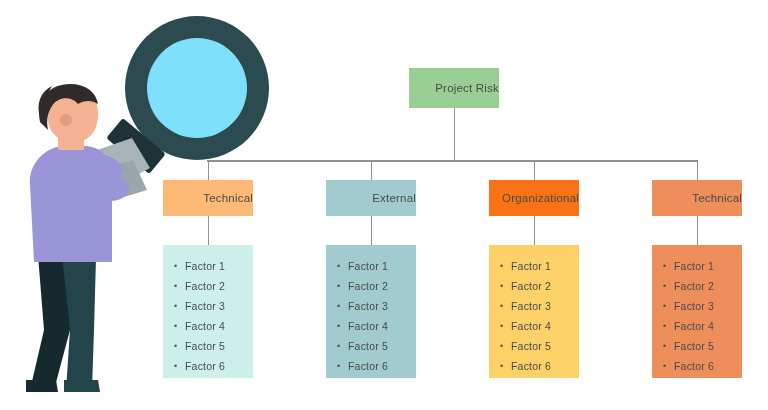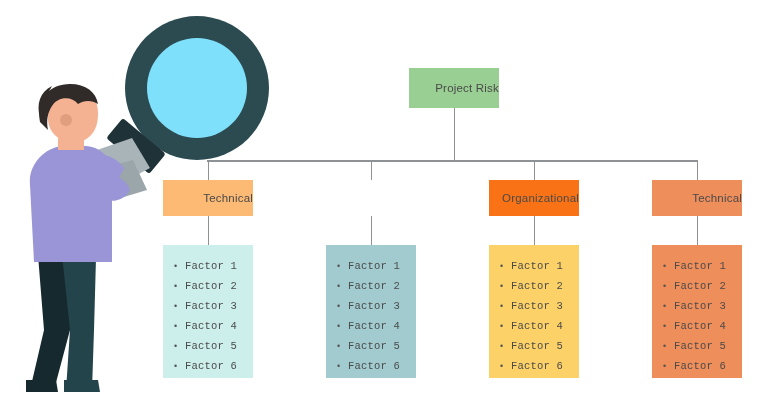--- a/index.html
+++ b/index.html
@@ -82,21 +82,21 @@
     font-size: 10.5px;
     letter-spacing: .2px;
   }
   .bullet {
     width: 11px;
     font-size: 9px;
     line-height: 1;
     color: #555;
     flex: 0 0 auto;
   }
-  .factor-label { flex: 0 0 auto; font-family: Liberation Mono, monospace; }
+  .factor-label { flex: 0 0 auto; }
 
   
   .conn {
     position: absolute;
     background: #8f9294;
   }
   .v-line { width: 1.5px; }
   .h-line { height: 1.5px; }
 
   
@@ -167,20 +167,23 @@
   <div class="conn v-line link link-2"></div>
   <div class="conn v-line link link-3"></div>
 
   <div class="node root-node">
     <span>Project Risk</span>
   </div>
 
   <div class="node cat-node cat-0">
     <span>Technical</span>
   </div>
+  <div class="node cat-node cat-1">
+    <span>External</span>
+  </div>
   <div class="node cat-node cat-2">
     <span>Organizational</span>
   </div>
   <div class="node cat-node cat-3">
     <span>Technical</span>
   </div>
 
   <div class="list-box list-0">
     <div class="factor-row">
         <span class="bullet">•</span>

